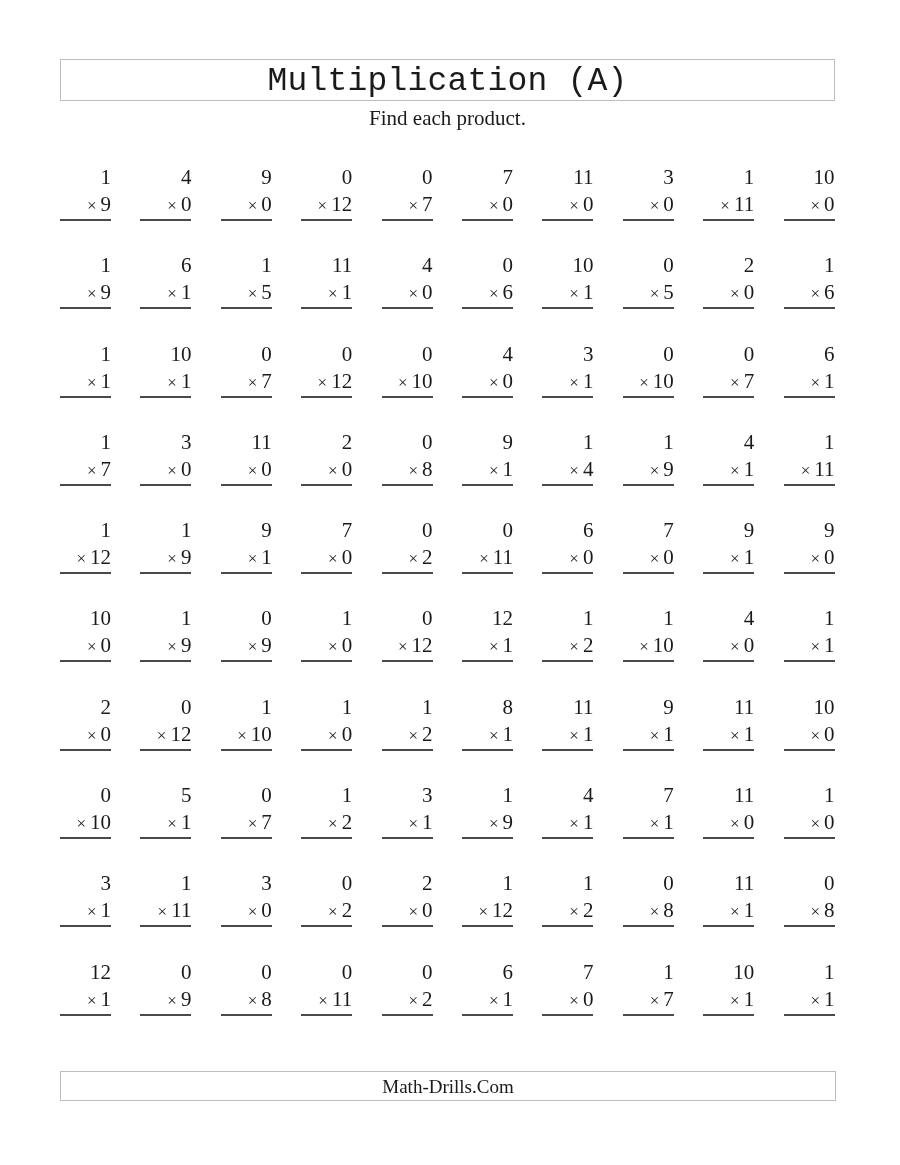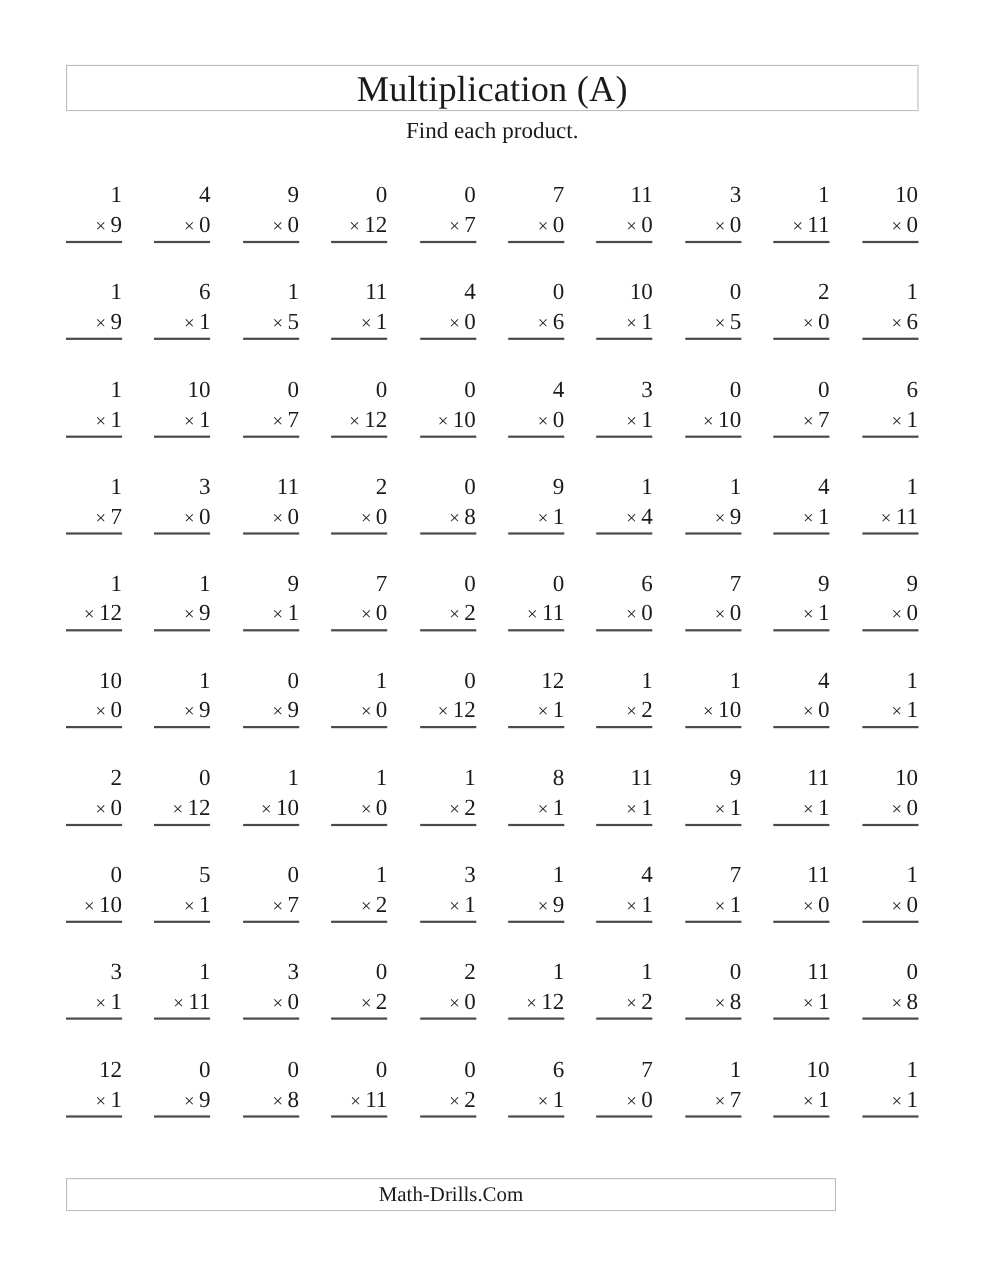--- a/index.html
+++ b/index.html
@@ -19,21 +19,21 @@
     position: absolute;
     left: 60px;
     top: 59px;
     width: 775px;
     height: 42px;
     border: 1px solid #bdbdbd;
     box-sizing: border-box;
     text-align: center;
   }
   .title-text {
-    font-family: Liberation Serif, serif;
+    font-family: Liberation Mono, monospace;
     font-size: 33px;
     line-height: 44px;
     letter-spacing: 0.2px;
   }
   .subtitle {
     position: absolute;
     left: 60px;
     top: 104px;
     width: 775px;
     text-align: center;
@@ -76,21 +76,21 @@
   .problem .rule {
     display: block;
     height: 0;
     border-top: 2px solid #4a4a4a;
     margin-top: 1px;
   }
   .footer-box {
     position: absolute;
     left: 60px;
     top: 1071px;
-    width: 700px;
+    width: 776px;
     height: 30px;
     border: 1px solid #bdbdbd;
     box-sizing: border-box;
     text-align: center;
   }
   .footer-text {
     font-family: "Liberation Serif", "DejaVu Serif", serif;
     font-size: 19px;
     line-height: 29px;
   }

